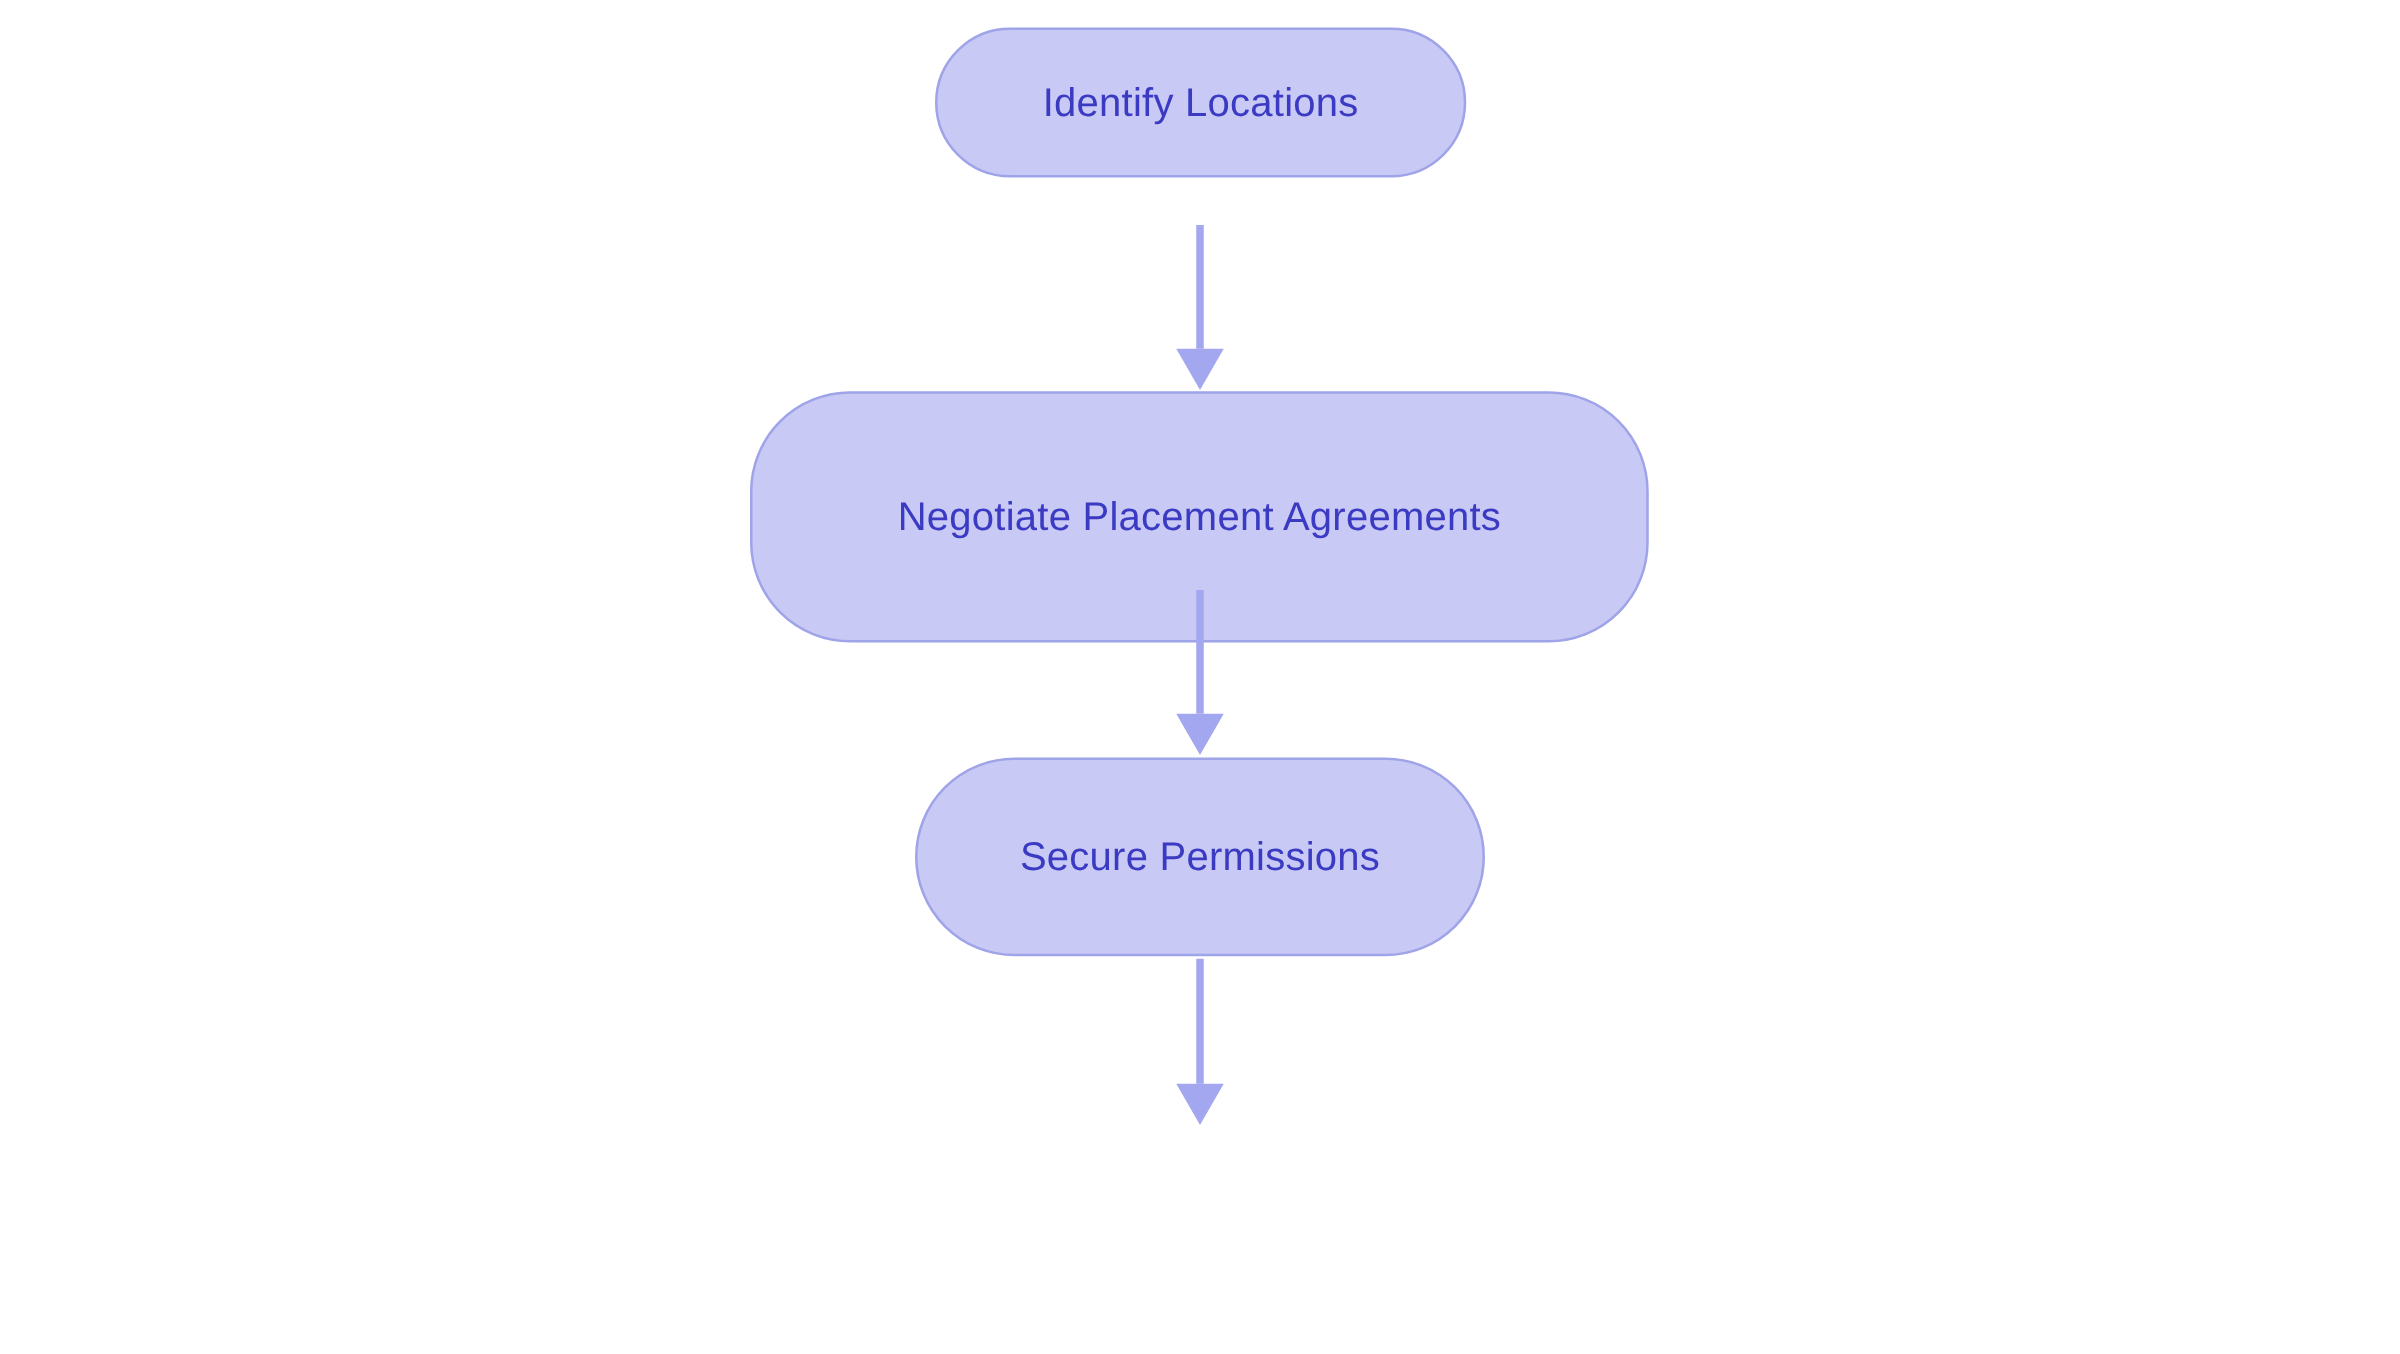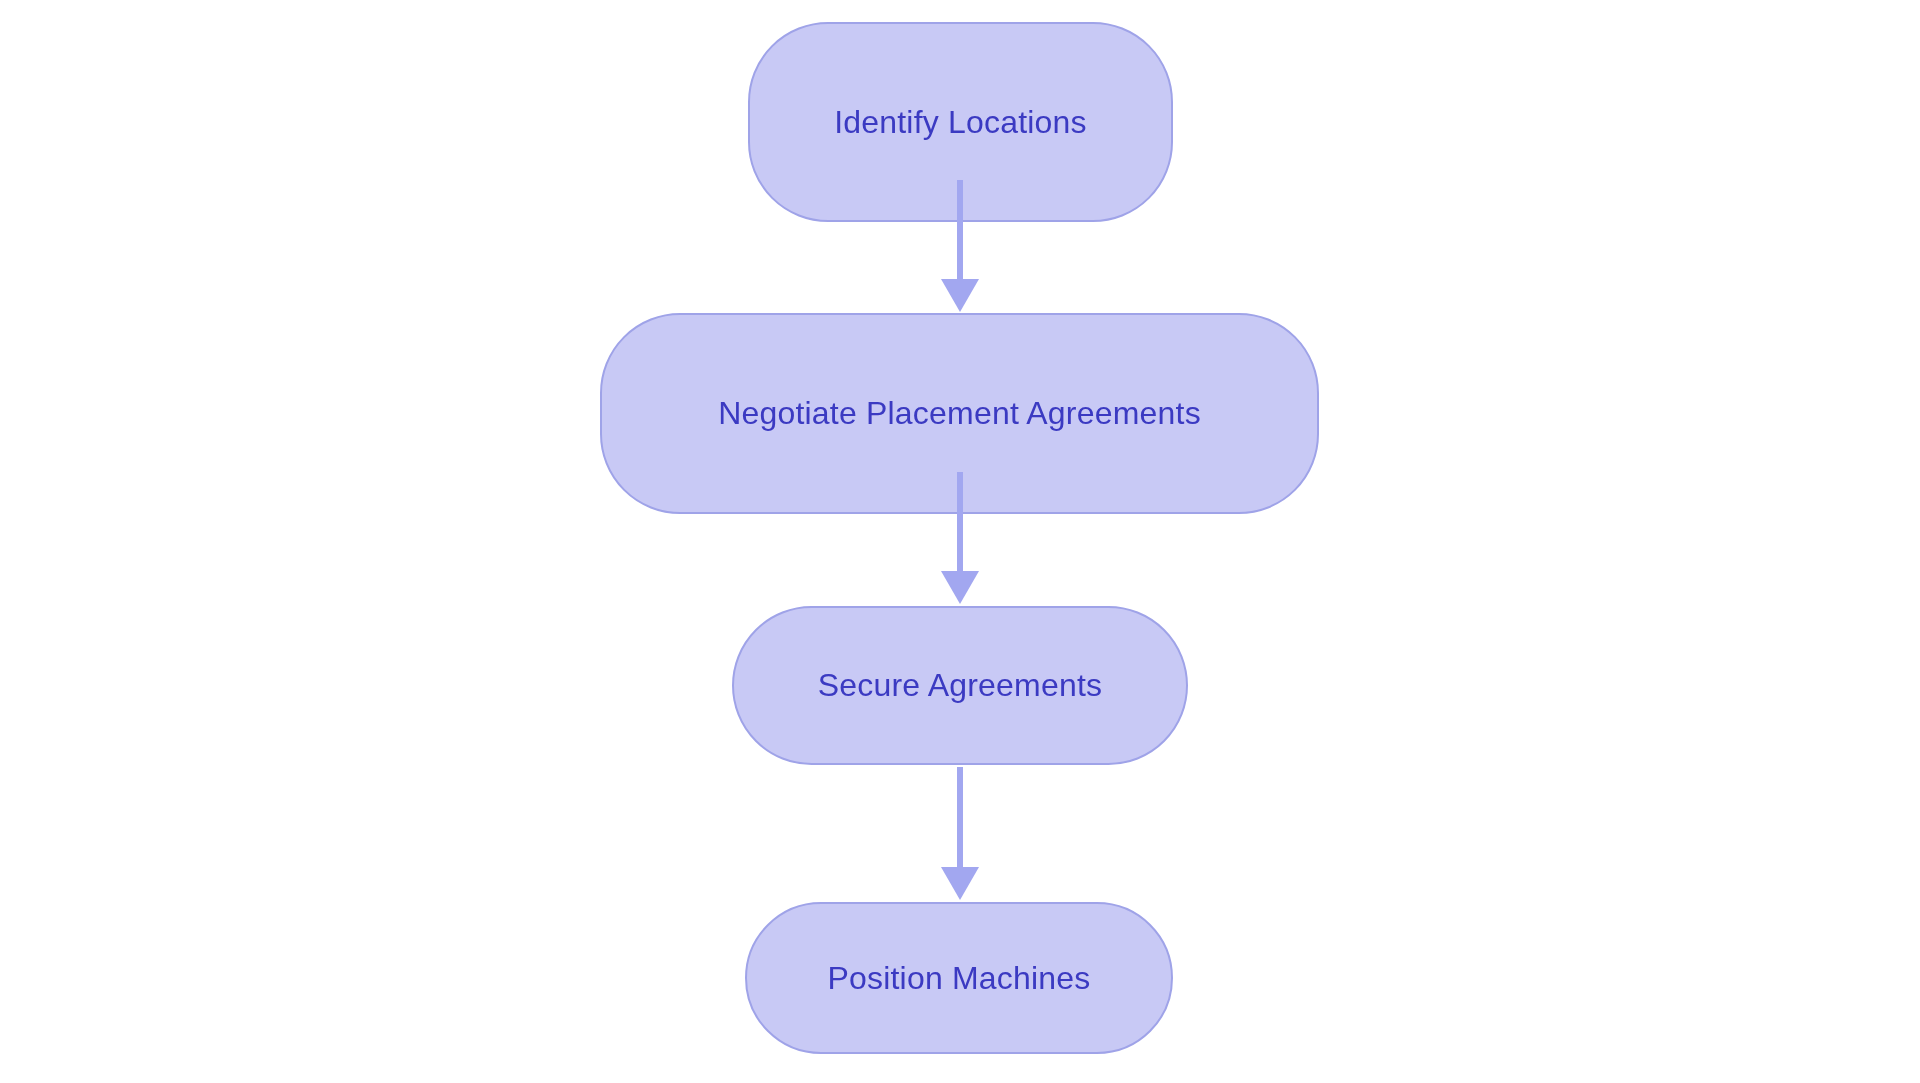--- a/index.html
+++ b/index.html
@@ -51,44 +51,41 @@
     border-left: 19px solid transparent;
     border-right: 19px solid transparent;
     border-top: 33px solid var(--arrow-color, #a2a7f0);
   }
 </style>
 </head>
 <body>
 
 <div class="canvas">
 
-  <div class="flow-node" style="left:748px; top:22px; width:425px; height:200px;">
+  <div class="flow-node" style="left:748px; top:22px; width:425px; height:120px;">
     <span class="node-label">Identify Locations</span>
   </div>
 
   <div class="arrow" style="left:940px; top:180px; height:132px;">
     <div class="arrow-line"></div>
     <div class="arrow-head"></div>
   </div>
 
   <div class="flow-node" style="left:600px; top:313px; width:719px; height:201px;">
     <span class="node-label">Negotiate Placement Agreements</span>
   </div>
 
   <div class="arrow" style="left:940px; top:472px; height:132px;">
     <div class="arrow-line"></div>
     <div class="arrow-head"></div>
   </div>
 
   <div class="flow-node" style="left:732px; top:606px; width:456px; height:159px;">
-    <span class="node-label">Secure Agreements</span>
+    <span class="node-label">Secure Permissions</span>
   </div>
 
   <div class="arrow" style="left:940px; top:767px; height:133px;">
     <div class="arrow-line"></div>
     <div class="arrow-head"></div>
   </div>
 
-  <div class="flow-node" style="left:745px; top:902px; width:428px; height:152px;">
-    <span class="node-label">Position Machines</span>
-  </div>
 
 </div>
 
 </body></html>

